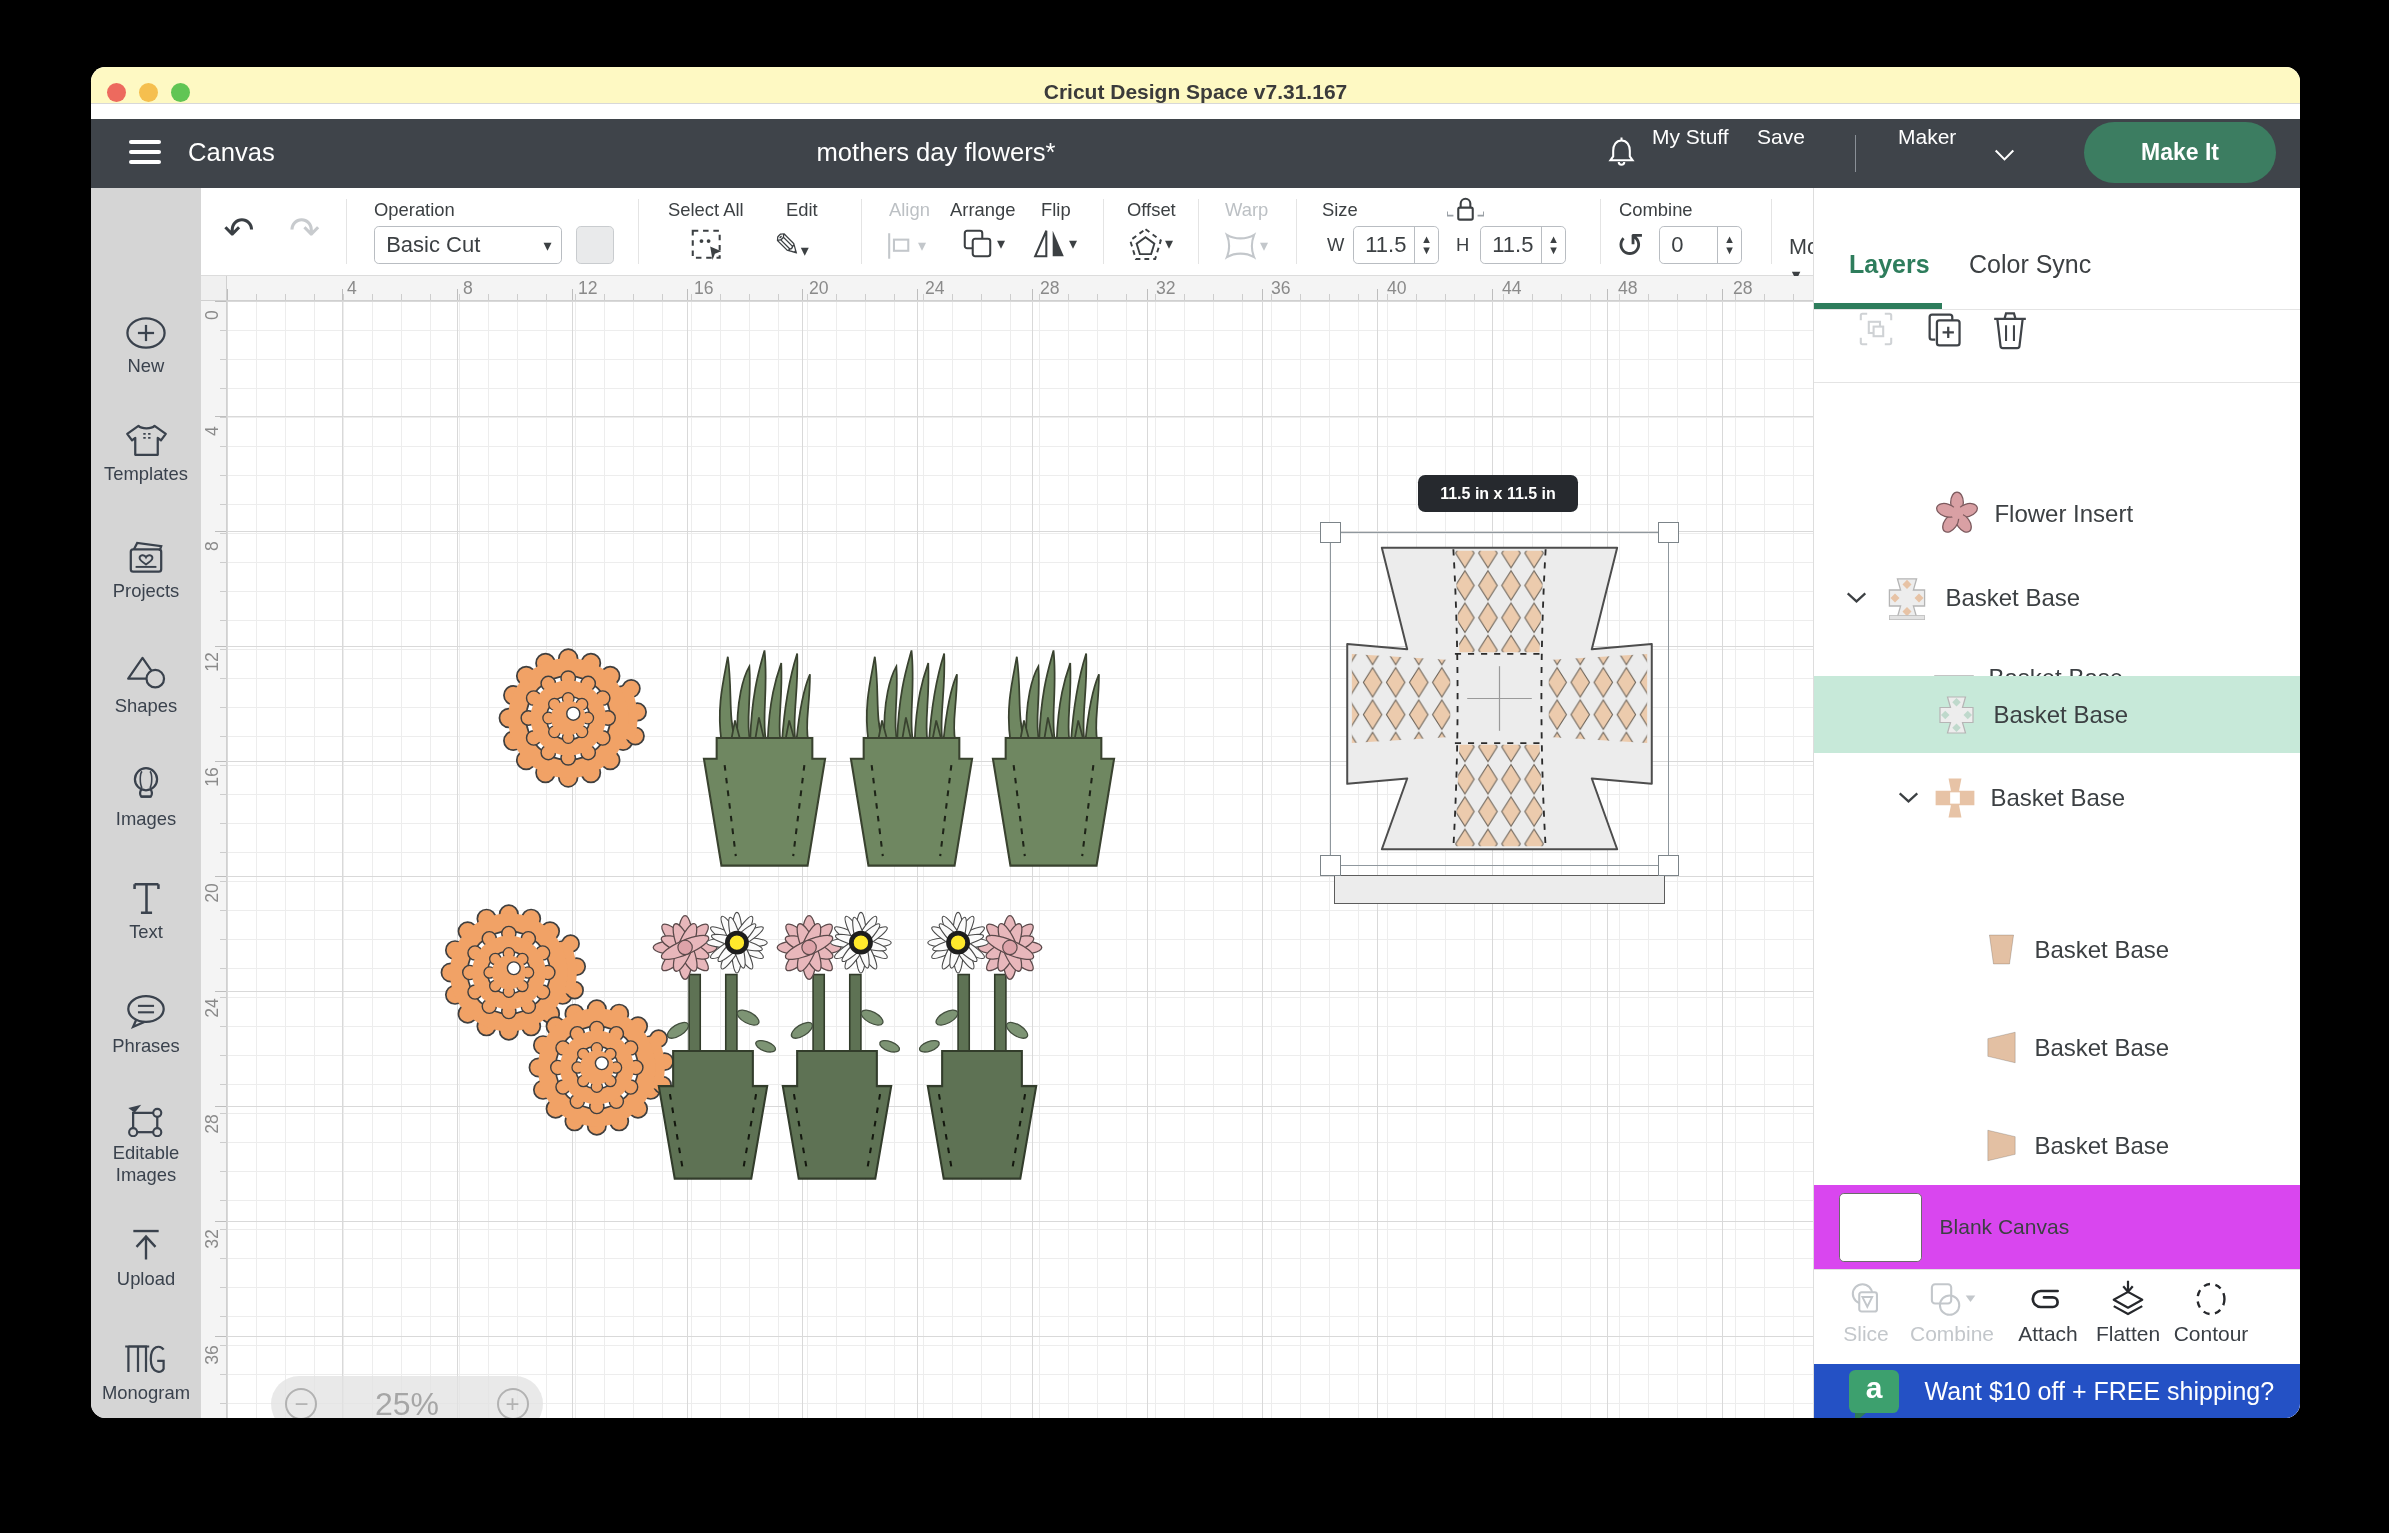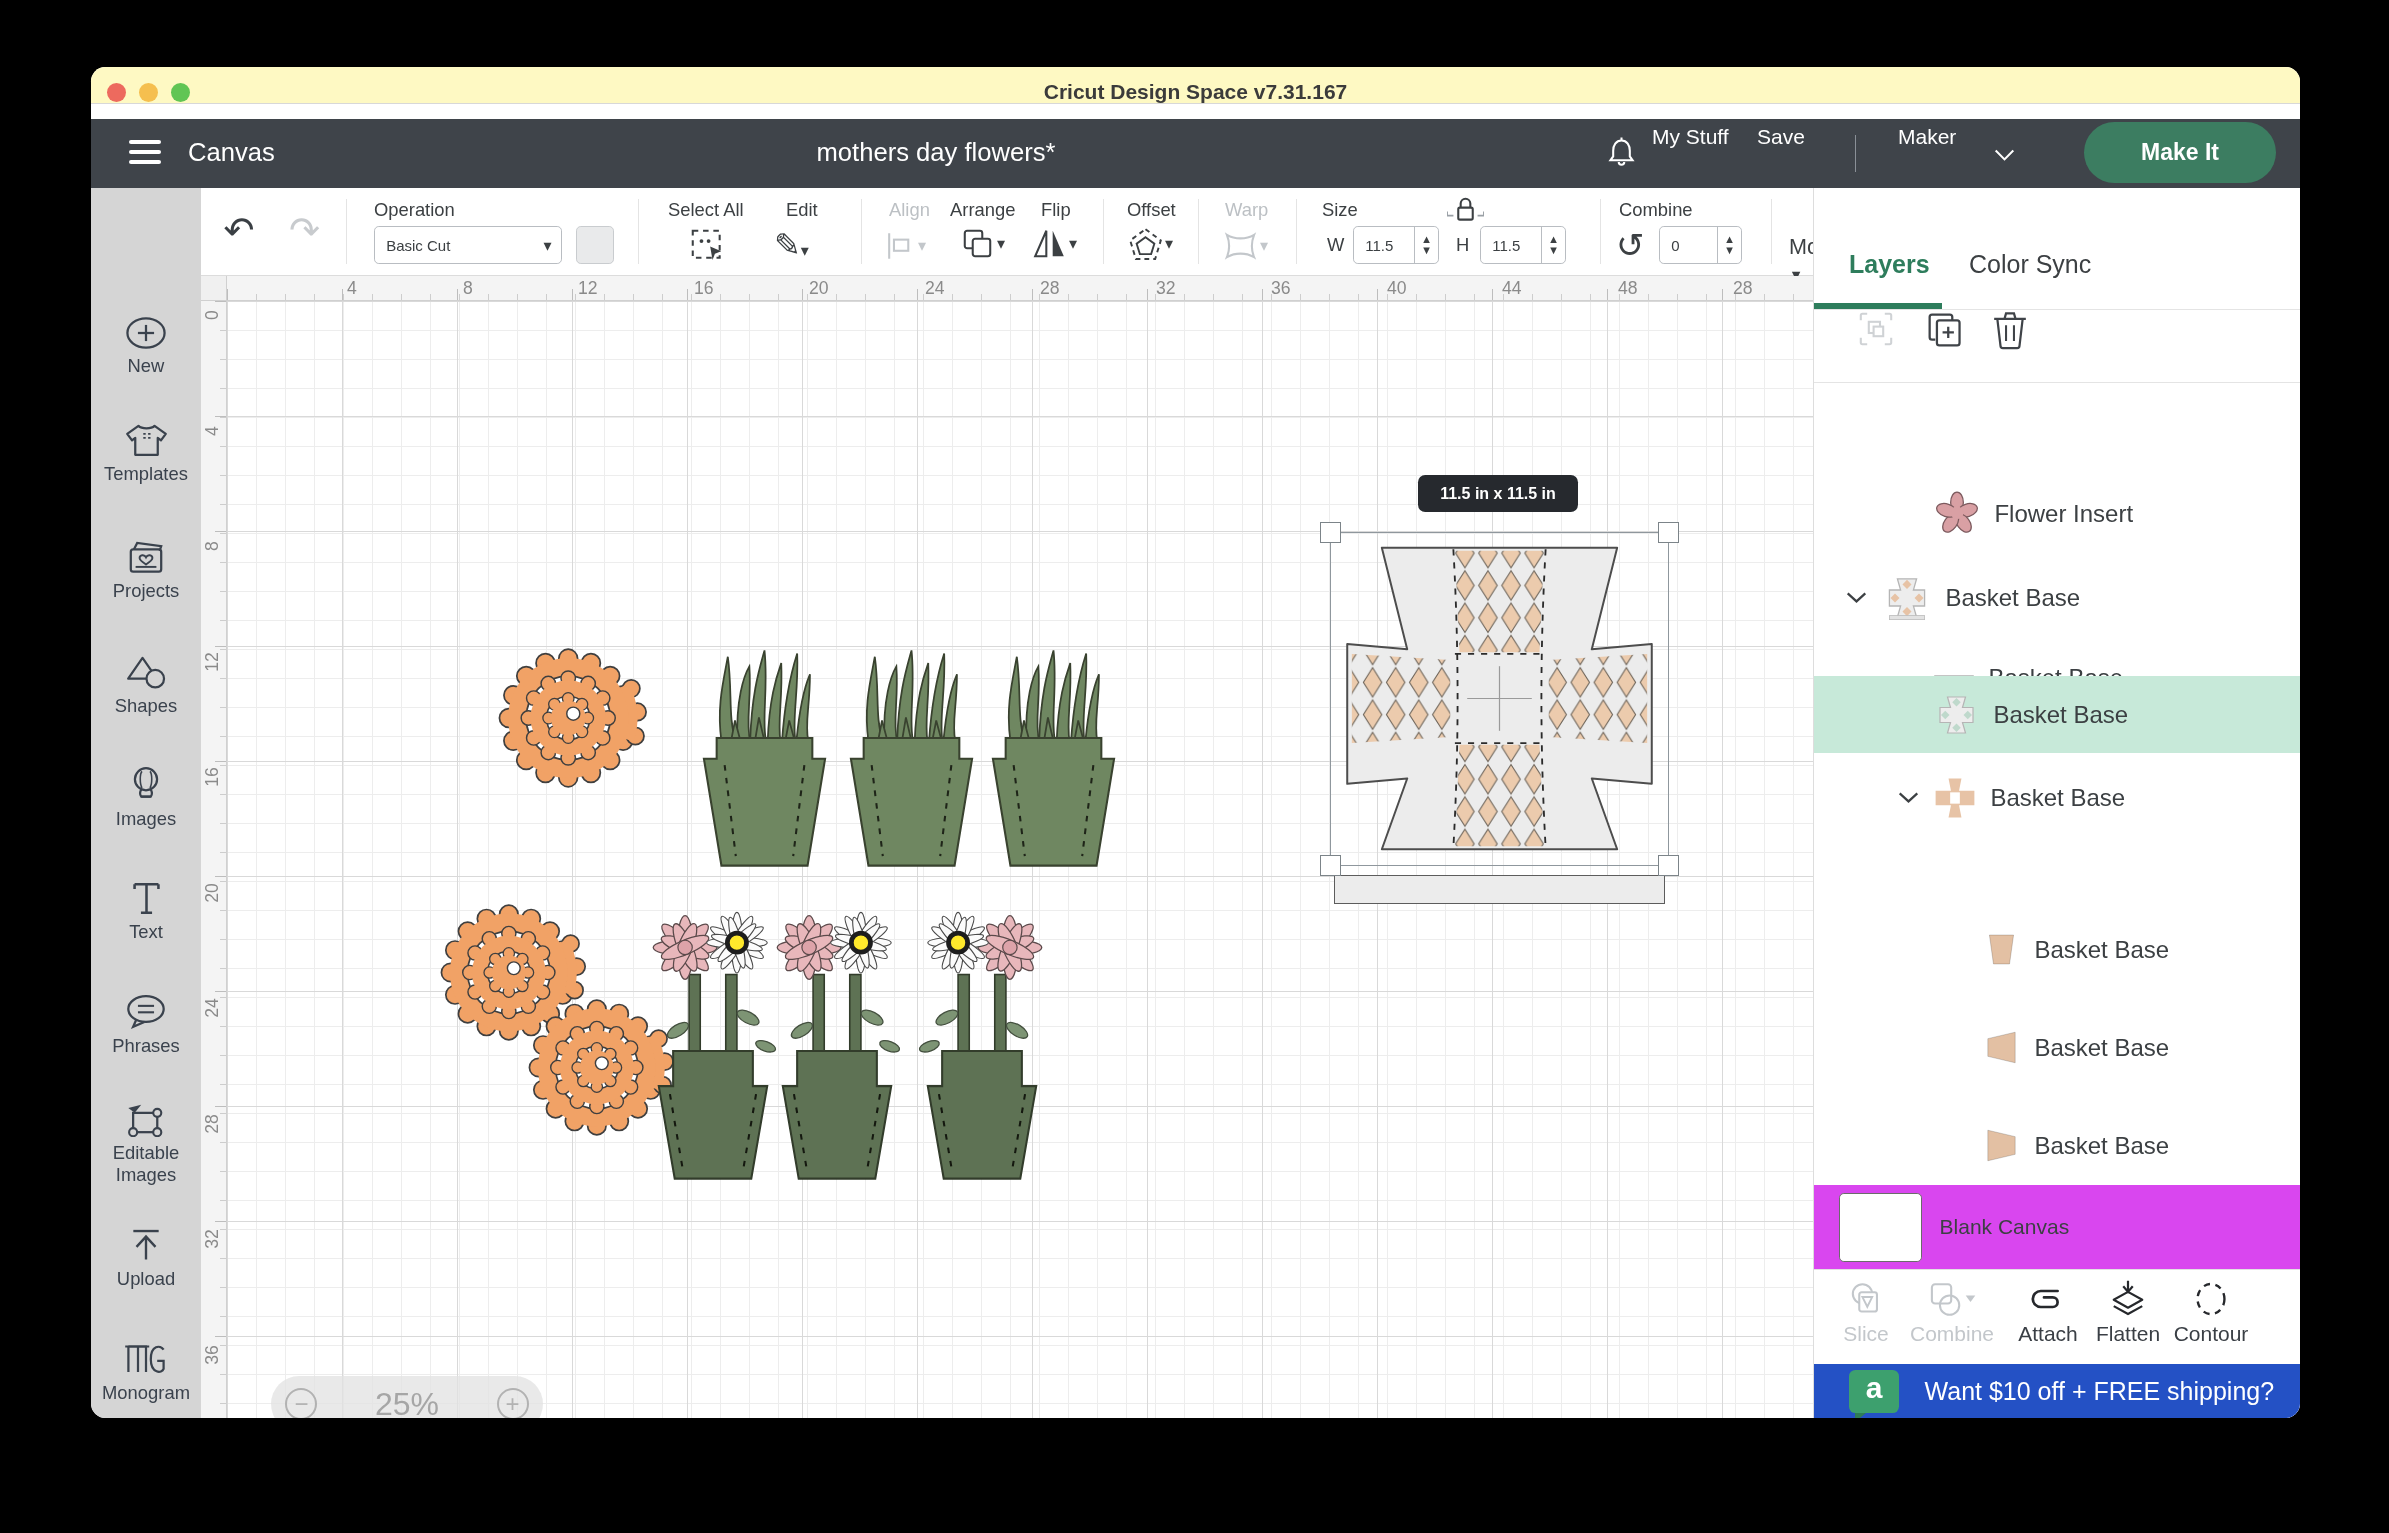--- a/index.html
+++ b/index.html
@@ -28,21 +28,21 @@
   .side-item{position:absolute;left:0;width:110px;text-align:center;color:#3a424d;cursor:pointer;}
   .side-item .icon{display:block;margin:0 auto;}
   .side-item .lbl{display:block;font-size:18.4px;margin-top:4.8px;line-height:1.2;}
   
   .toolbar{position:absolute;left:110px;top:121px;width:1612px;height:88px;background:#fff;border-bottom:0.8px solid #dcdcdc;}
   .tb-lbl{position:absolute;top:11.2px;font-size:18.4px;color:#3c4043;white-space:nowrap;}
   .tb-lbl.dis{color:#bcc0c4;}
   .tb-div{position:absolute;top:11.2px;width:0.8px;height:65px;background:#e4e4e4;}
   .uibtn{position:absolute;cursor:pointer;}
   .inputbox{position:absolute;top:38px;height:38px;background:#fff;border:1.6px solid #b9bdc2;border-radius:4.8px;display:flex;align-items:center;}
-  .inputbox .val{flex:1;padding-left:11.2px;font-size:15px;color:#3c4043;}
+  .inputbox .val{flex:1;padding-left:11.2px;font-size:22px;color:#3c4043;}
   .stepper{width:24px;border-left:1.6px solid #b9bdc2;height:100%;display:flex;flex-direction:column;align-items:center;justify-content:center;font-size:11.2px;color:#3c4043;line-height:1;}
   .caret{font-size:16px;color:#3c4043;}
   .dis .caret,.caret.dis{color:#c3c7cb;}
   
   .canvasarea{position:absolute;left:110px;top:209px;width:1612px;bottom:0;background:#fff;}
   .ruler-h{position:absolute;left:26px;top:0;right:0;height:25px;background:#f4f4f4;border-bottom:0.8px solid #d0d0d0;
     background-image:repeating-linear-gradient(to right,#bdbdbd 0 0.8px,transparent 0.8px 115px),repeating-linear-gradient(to right,#cdcdcd 0 0.8px,transparent 0.8px 29px);
     background-size:100% 11.2px,100% 6.4px;background-position:bottom left,bottom left;background-repeat:no-repeat;}
   .ruler-v{position:absolute;left:0;top:25px;width:26px;bottom:0;background:#f4f4f4;border-right:0.8px solid #d0d0d0;
     background-image:repeating-linear-gradient(to bottom,#bdbdbd 0 0.8px,transparent 0.8px 115px),repeating-linear-gradient(to bottom,#cdcdcd 0 0.8px,transparent 0.8px 29px);

